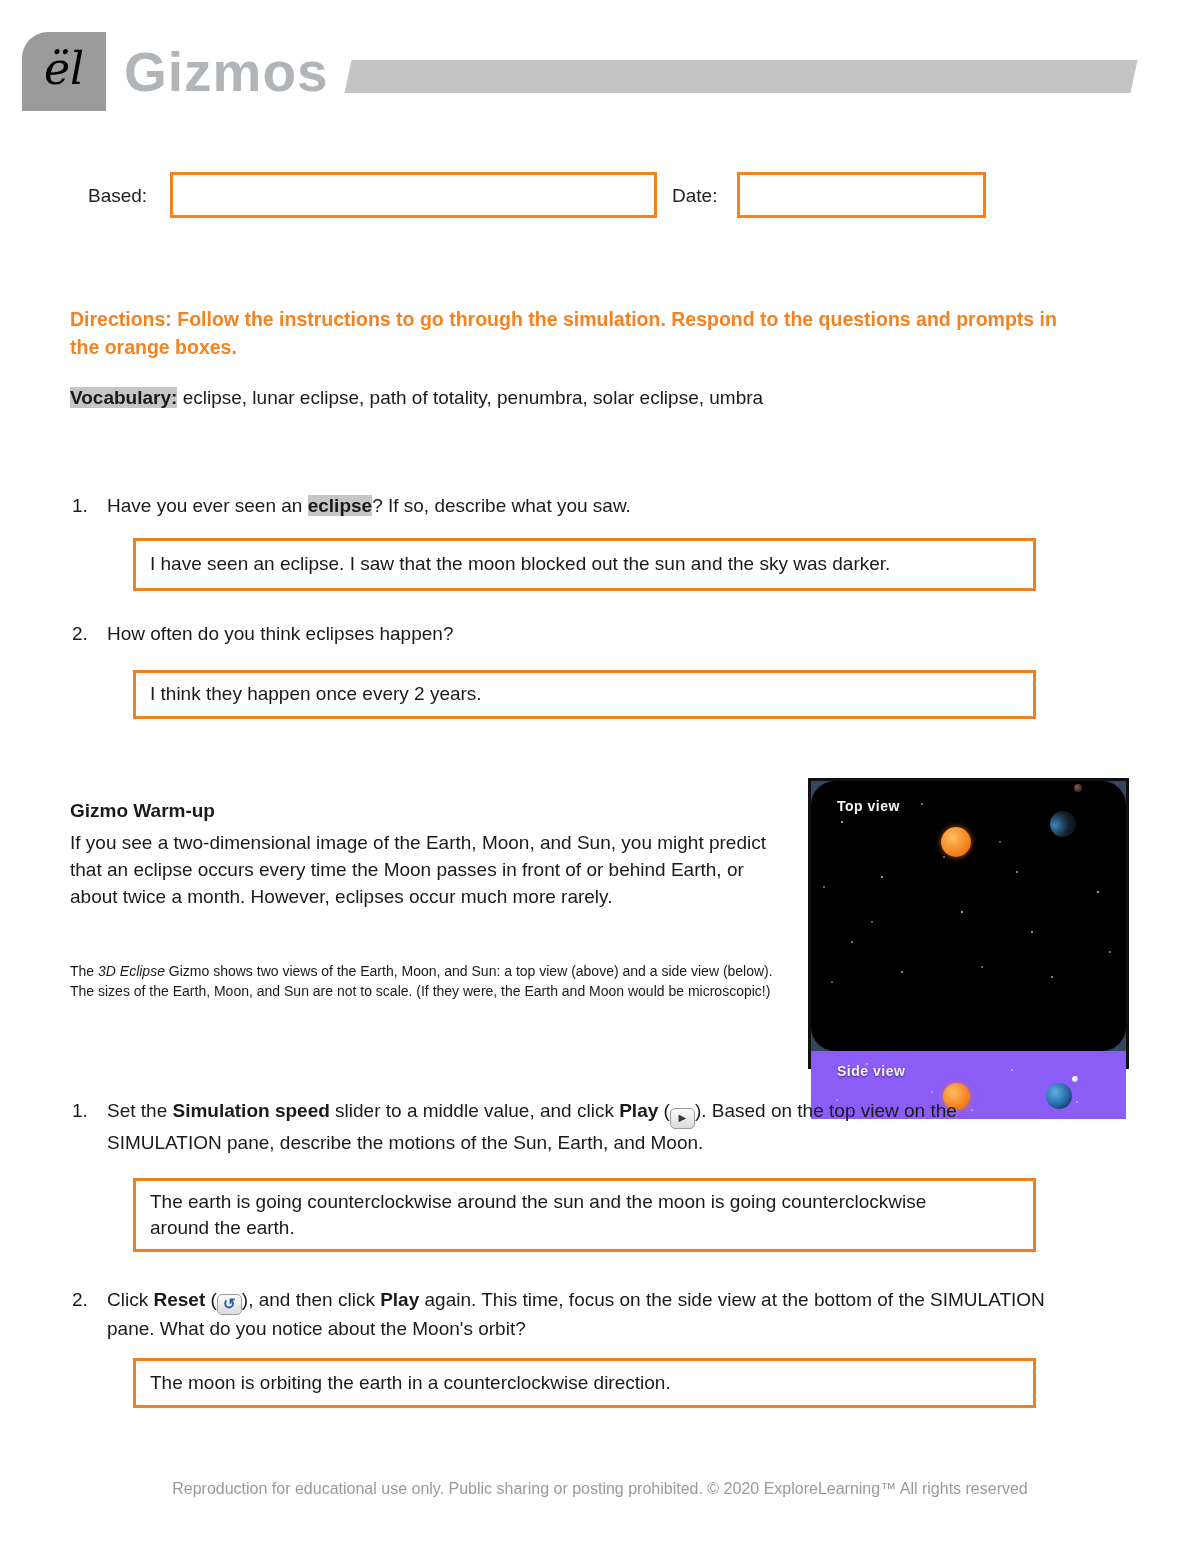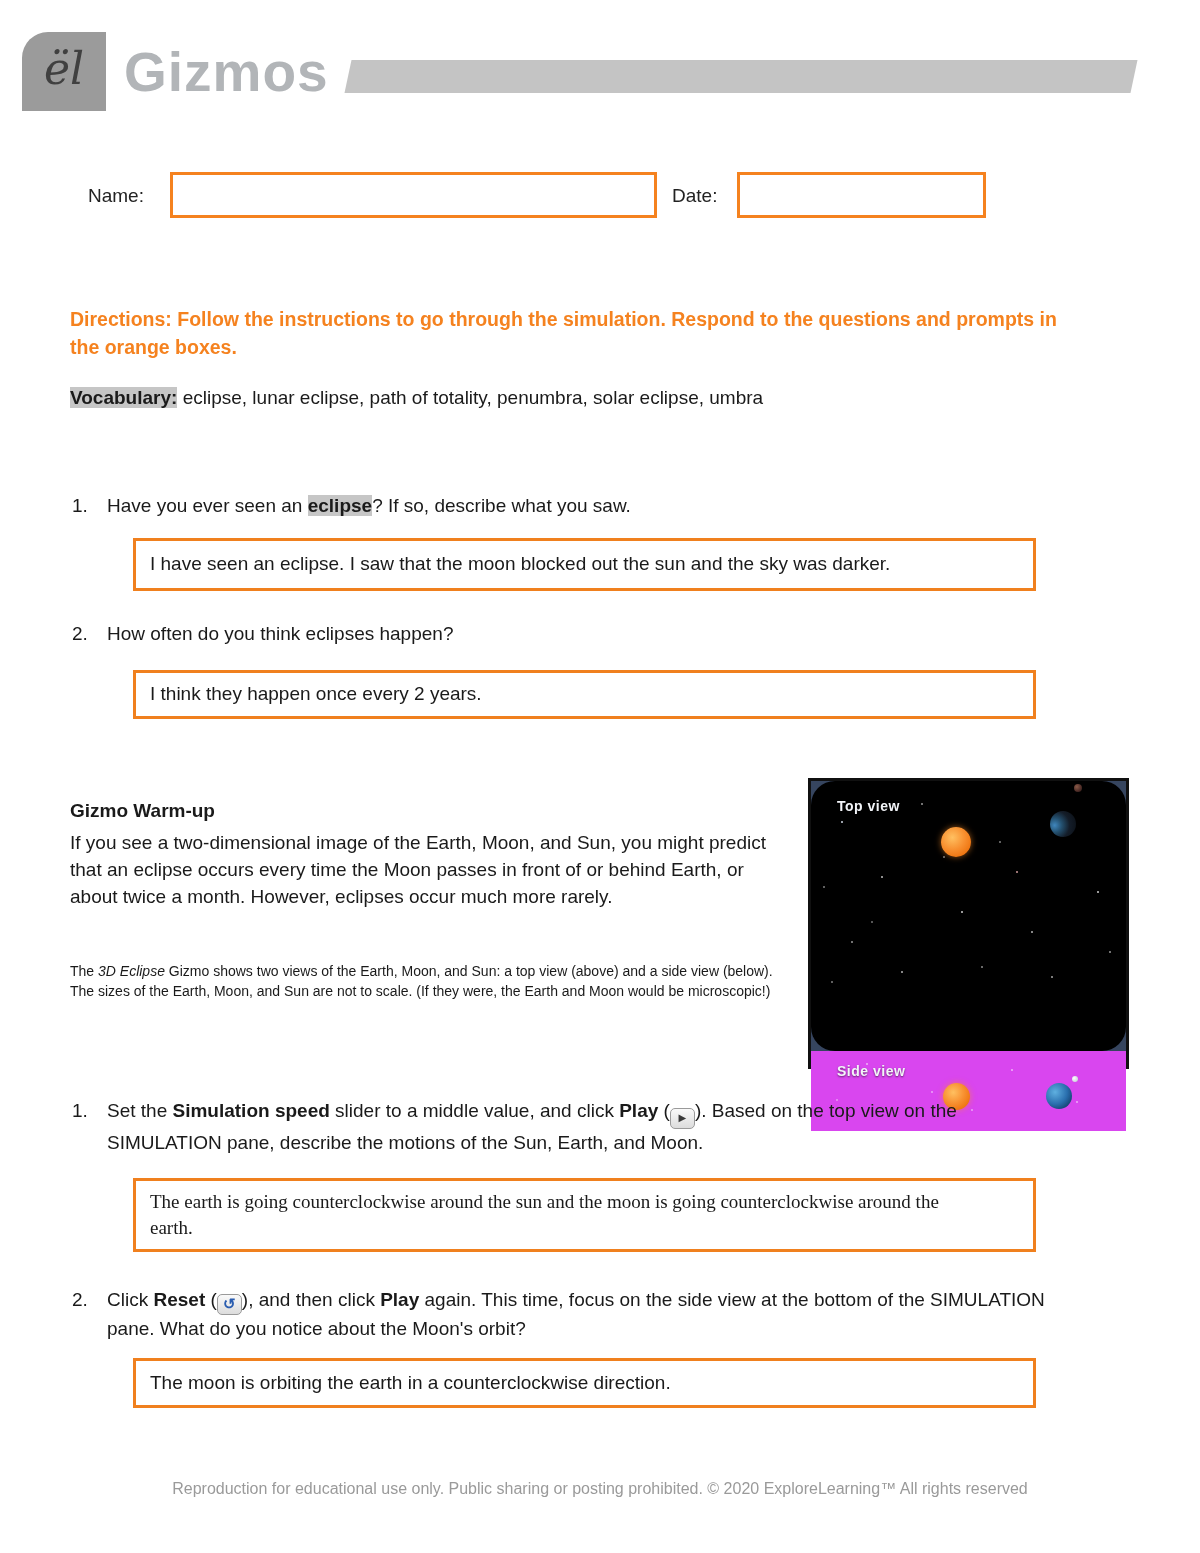--- a/index.html
+++ b/index.html
@@ -3,21 +3,21 @@
 <meta charset="utf-8">
 <style>
   * { margin:0; padding:0; box-sizing:border-box; }
   html,body { background:#ffffff; }
   body { font-family:"Liberation Sans", sans-serif; color:#1a1a1a; }
   .page { position:relative; width:1200px; height:1553px; background:#fff; overflow:hidden; }
 
   
   .logo-block { position:absolute; left:22px; top:32px; width:84px; height:79px;
     background:#9b9b9b; border-radius:26px 0 0 0; display:flex; align-items:center; justify-content:center; }
-  .logo-glyph { color:#404040; font-family:"DejaVu Serif", serif; font-style:italic;
+  .logo-glyph { color:#000000; font-family:"DejaVu Serif", serif; font-style:italic;
     font-size:44px; line-height:1; padding-bottom:6px; }
   .brand { position:absolute; left:124px; top:40px; font-size:55px; font-weight:600;
     color:#b2b5b8; letter-spacing:1px; }
   .header-bar { position:absolute; left:348px; top:60px; width:786px; height:33px;
     background:#c4c4c4; transform:skewX(-12deg); }
 
   
   .form-label { position:absolute; font-size:19px; color:#222; }
   .name-label { left:88px; top:185px; }
   .date-label { left:672px; top:185px; }
@@ -44,41 +44,41 @@
   .q2 { left:72px; top:620px; width:960px; }
   .gq1 { left:72px; top:1097px; width:975px; }
   .gq2 { left:72px; top:1286px; width:975px; }
 
   .ans-box { position:absolute; border:3px solid #f0801e; background:#fff;
     font-size:19px; line-height:1.38; display:flex; align-items:center;margin-left:30px; }
   .ans-box .ans-text { padding:8px 14px; }
   .ans1 { left:103px; top:538px; width:903px; height:53px; }
   .ans2 { left:103px; top:670px; width:903px; height:49px; }
   .ans3 { left:103px; top:1178px; width:903px; height:74px; }
-  .ans3 .ans-text { max-width:830px;font-family:Liberation Serif, serif; }
+  .ans3 .ans-text { max-width:830px; }
   .ans4 { left:103px; top:1358px; width:903px; height:50px; }
 
   
   .mini-btn { display:inline-flex; align-items:center; justify-content:center;
     width:25px; height:21px; border:1px solid #9a9a9a; border-radius:5px;
     background:linear-gradient(#fafafa,#dcdcdc); vertical-align:-4px; }
   .play-glyph { font-size:10px; color:#3a3a3a; line-height:1; }
   .reset-glyph { font-size:15px; font-weight:700; color:#2a5db0; line-height:1;
     transform:translateY(-1px); }
 
   
   .warmup-heading { position:absolute; left:70px; top:800px; font-size:19px; font-weight:700; }
   .warmup-p1 { position:absolute; left:70px; top:830px; width:712px; font-size:19px; line-height:1.42; }
   .warmup-p2 { position:absolute; left:70px; top:962px; width:712px; font-size:14px; line-height:1.42; }
 
   
   .sim { position:absolute; left:808px; top:778px; width:321px; height:291px;
     border:3px solid #101010; background:#36455f; }
   .sim-top { position:relative; width:100%; height:270px; background:#000000; overflow:hidden;border-radius:24px; }
-  .sim-side { position:relative; width:100%; height:80px; background:#d946ef; overflow:hidden; }
+  .sim-side { position:relative; width:100%; height:68px; background:#8b5cf6; overflow:hidden; }
   .sim-label { position:absolute; left:26px; color:#f2f4f8; font-size:14px; font-weight:700;
     letter-spacing:.5px; text-shadow:0 1px 2px rgba(0,0,0,.55); }
   .sim-top .sim-label { top:17px; }
   .sim-side .sim-label { top:12px; }
   .stars { position:absolute; width:2px; height:2px; background:transparent; border-radius:50%;
     box-shadow: 30px 40px #cdd4e2, 70px 95px rgba(255,255,255,.75), 110px 22px rgba(255,255,255,.6),
       150px 130px rgba(255,255,255,.8), 188px 60px rgba(255,255,255,.5), 220px 150px rgba(255,255,255,.7),
       255px 35px rgba(255,255,255,.6), 286px 110px rgba(255,255,255,.8), 40px 160px rgba(255,255,255,.6),
       90px 190px rgba(255,255,255,.7), 170px 185px rgba(255,255,255,.55), 240px 195px rgba(255,255,255,.65),
       12px 105px rgba(255,255,255,.5), 205px 90px #c99, 60px 140px rgba(255,255,255,.45),
@@ -108,21 +108,21 @@
 <body>
 
 <div class="page">
 
   <div class="logo-block">
     <span class="logo-glyph">ël</span>
   </div>
   <div class="brand">Gizmos</div>
   <div class="header-bar"></div>
 
-  <div class="form-label name-label">Name:</div>
+  <div class="form-label name-label">Based:</div>
   <div class="field-box name-box">
     <span></span>
   </div>
   <div class="form-label date-label">Date:</div>
   <div class="field-box date-box">
     <span></span>
   </div>
 
   <div class="directions">Directions: Follow the instructions to go through the simulation. Respond to the questions and prompts in the orange boxes.</div>
   <div class="vocab-line">

